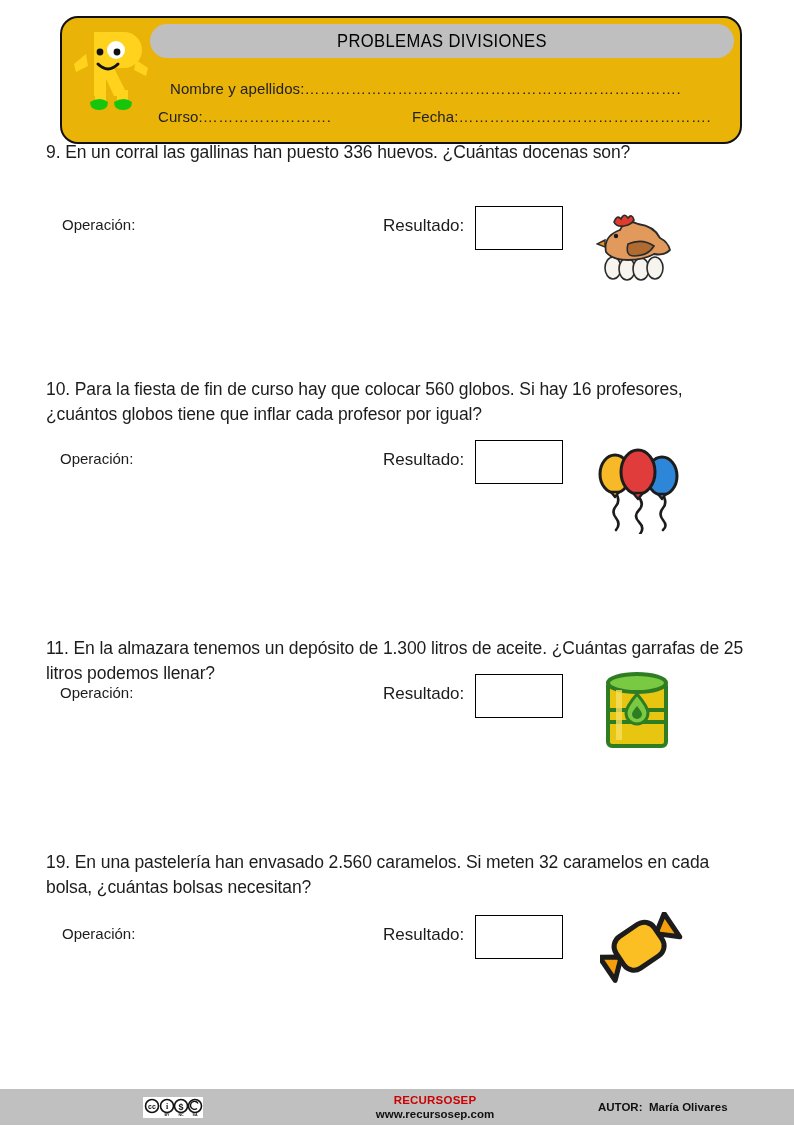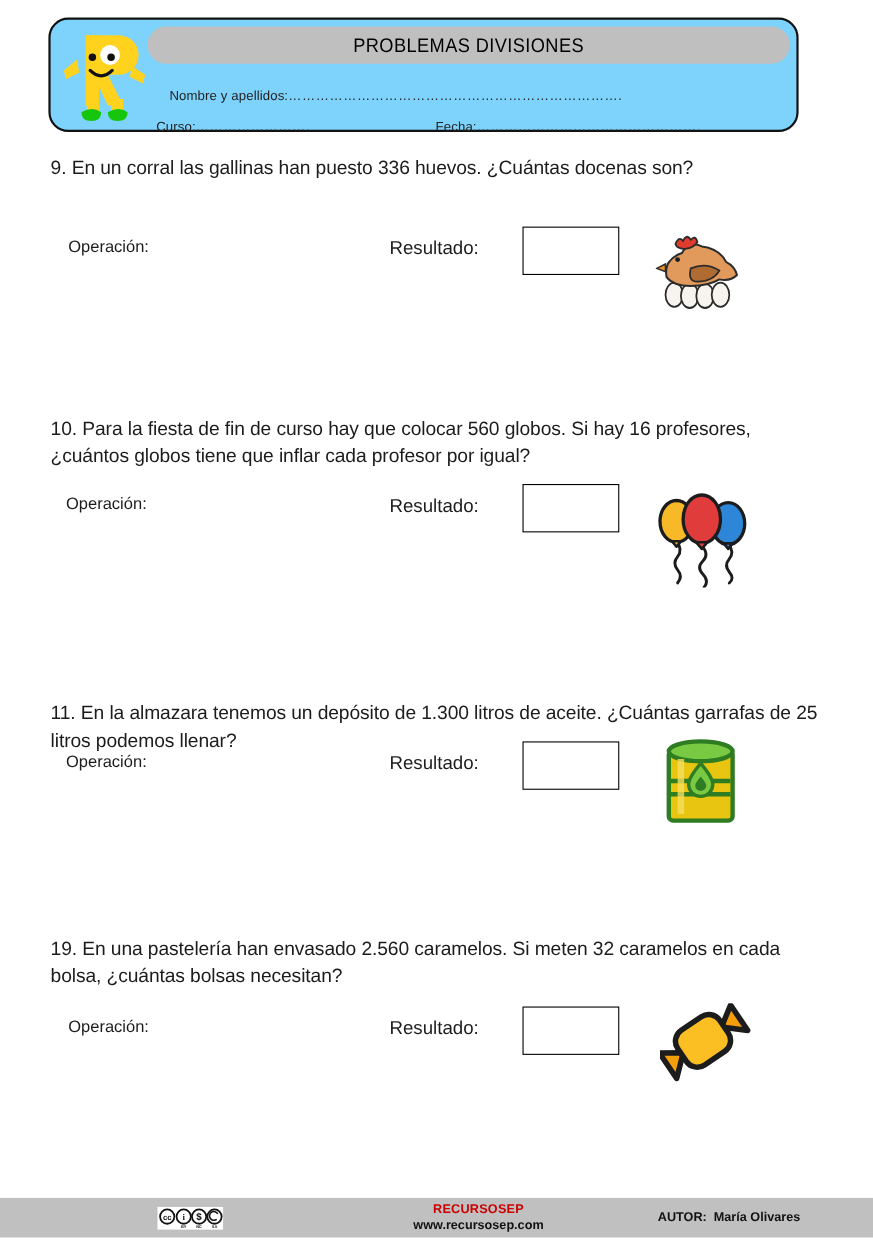--- a/index.html
+++ b/index.html
@@ -12,27 +12,27 @@
     height: 1134px;
     position: relative;
     font-family: "Liberation Sans", sans-serif;
     color: #1a1a1a;
     overflow: hidden;
   }
 
   
   .header-card {
     position: absolute;
-    left: 44px;
+    left: 60px;
     top: 16px;
     width: 682px;
-    height: 104px;
+    height: 128px;
     border: 2px solid #111111;
     border-radius: 18px;
-    background: #7dd3fc;
+    background: #eab308;
     box-sizing: border-box;
   }
   .mascot {
     position: absolute;
     left: 8px;
     top: 6px;
     width: 84px;
     height: 92px;
   }
   .title-bar {
@@ -51,21 +51,21 @@
     font-family: "Liberation Sans Narrow", "Liberation Sans", sans-serif;
     font-size: 18px;
     font-weight: 400;
     letter-spacing: .4px;
     color: #000000;
     transform: scaleX(.92);
     white-space: nowrap;
   }
   .form-line {
     position: absolute;
-    font-size: 12px;
+    font-size: 15px;
     color: #222222;
     white-space: nowrap;
     letter-spacing: .1px;
   }
   .form-line.name  { left: 108px; top: 62px; }
   .form-line.curso { left: 96px;  top: 90px; text-align: right; }
   .form-line.fecha { left: 350px; top: 90px; }
   .dots { letter-spacing: .5px; }
 
   
@@ -80,21 +80,21 @@
     letter-spacing: -0.1px;
   }
   .answer-row { position: absolute; left: 0; width: 794px; }
   .op-label {
     position: absolute;
     font-size: 15px;
     color: #1c1c1c;
   }
   .res-label {
     position: absolute;
-    left: 354px;
+    left: 383px;
     font-size: 17px;
     color: #1c1c1c;
     text-align: center;
   }
   .res-box {
     position: absolute;
     left: 475px;
     width: 88px;
     height: 44px;
     border: 1.6px solid #000000;

